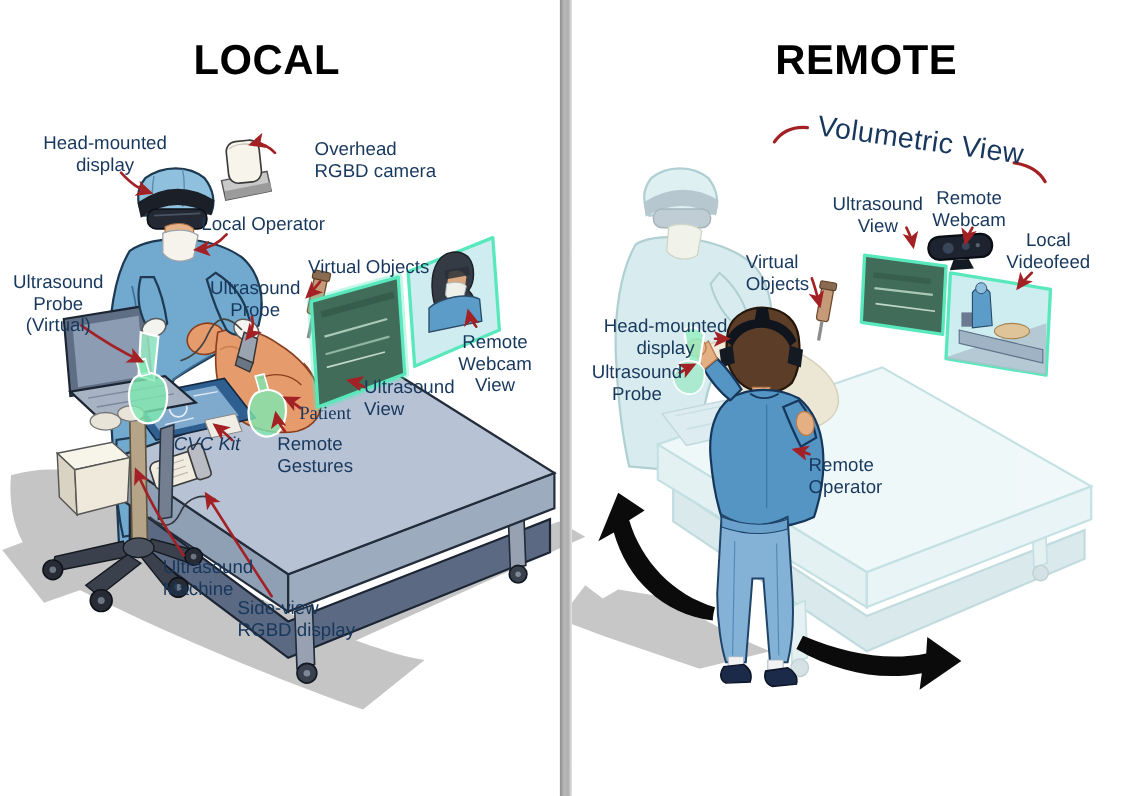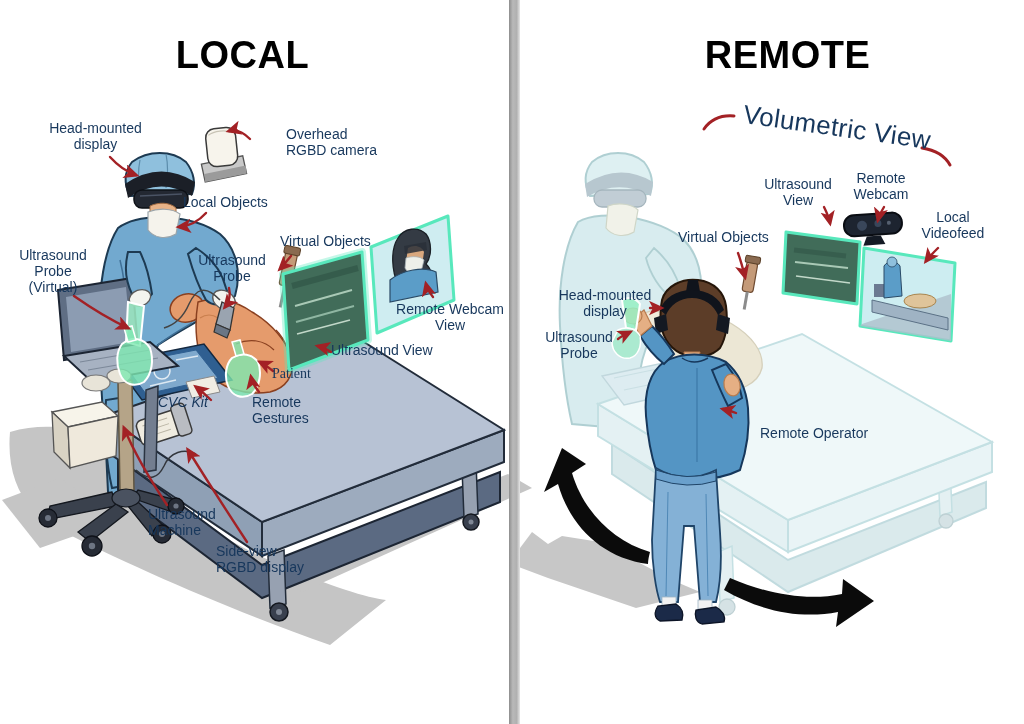--- a/index.html
+++ b/index.html
@@ -3,21 +3,21 @@
 <meta charset="utf-8">
 <style>
   html,body{margin:0;padding:0;background:#fff;}
   .stage{position:relative;width:1024px;height:724px;background:#ffffff;overflow:hidden;
          font-family:"Liberation Sans",sans-serif;}
   .divider{position:absolute;left:509px;top:0;width:11px;height:724px;
            background:linear-gradient(90deg,#8d8d8d 0%,#b9b9b9 35%,#b0b0b0 70%,#e6e6e6 100%);}
   svg{position:absolute;left:0;top:0;}
   .title{position:absolute;font-weight:bold;font-size:38px;color:#000;
          letter-spacing:.5px;text-align:center;}
-  .lbl{position:absolute;font-size:14px;line-height:1.16;color:#17375c;
+  .lbl{position:absolute;font-size:17px;line-height:1.16;color:#17375c;
        white-space:pre-line;}
   .c{text-align:center;}
   .volumetric{position:absolute;font-size:26px;color:#17375c;letter-spacing:.3px;
               transform:rotate(8deg);text-align:center;}
 </style>
 </head>
 <body>
 
 <div class="stage">
 
@@ -300,21 +300,21 @@
 </svg>
 
 <div class="divider"></div>
 
 <div class="title" style="left:140px;top:34px;width:205px;">LOCAL</div>
 
 <div class="lbl c" style="left:18px;top:120px;width:155px;">Head-mounted
 display</div>
 <div class="lbl" style="left:248px;top:126px;width:130px;margin-left:38px;">Overhead
 RGBD camera</div>
-<div class="lbl" style="left:183px;top:194px;width:120px;">Local Objects</div>
+<div class="lbl" style="left:183px;top:194px;width:120px;">Local Operator</div>
 <div class="lbl" style="left:280px;top:233px;width:115px;">Virtual Objects</div>
 <div class="lbl c" style="left:3px;top:247px;width:100px;">Ultrasound
 Probe
 (Virtual)</div>
 <div class="lbl c" style="left:188px;top:252px;width:88px;">Ultrasound
 Probe</div>
 <div class="lbl c" style="left:388px;top:301px;width:124px;">Remote Webcam
 View</div>
 <div class="lbl" style="left:331px;top:342px;width:120px;">Ultrasound View</div>
 <div class="lbl" style="left:272px;top:366px;width:70px;font-family:Liberation Serif, serif;">Patient</div>
@@ -333,15 +333,15 @@
 View</div>
 <div class="lbl c" style="left:838px;top:170px;width:86px;">Remote
 Webcam</div>
 <div class="lbl c" style="left:910px;top:209px;width:86px;">Local
 Videofeed</div>
 <div class="lbl" style="left:678px;top:229px;width:110px;">Virtual Objects</div>
 <div class="lbl c" style="left:546px;top:287px;width:118px;">Head-mounted
 display</div>
 <div class="lbl c" style="left:535px;top:329px;width:88px;">Ultrasound
 Probe</div>
-<div class="lbl" style="left:735px;top:425px;width:130px;margin-left:25px;">Remote Operator</div>
+<div class="lbl" style="left:735px;top:413px;width:130px;">Remote Operator</div>
 
 </div>
 
 </body></html>

